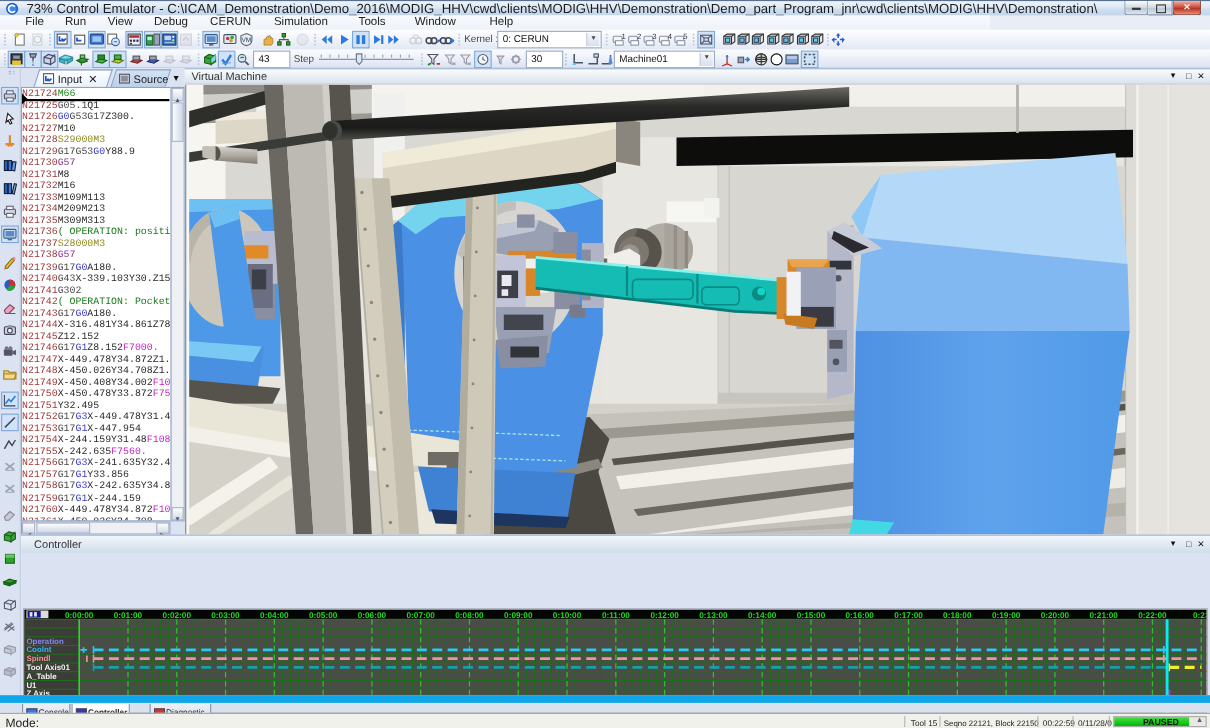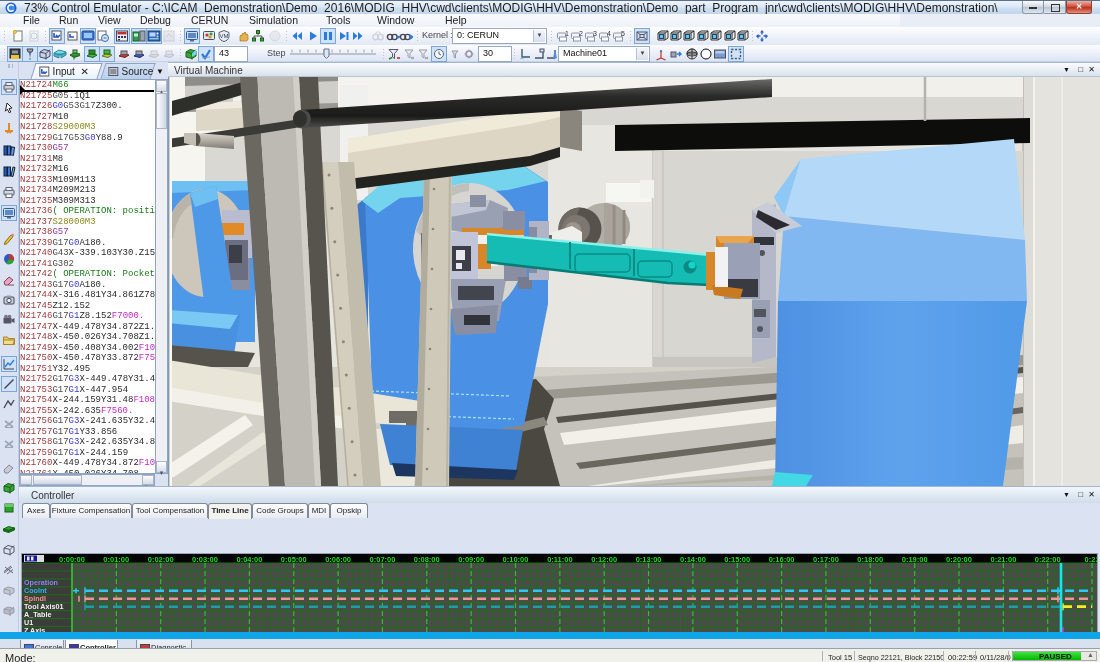--- a/index.html
+++ b/index.html
@@ -333,21 +333,21 @@
       </svg></div>
     <div class="ticon boxed" style="left:199px;"><svg width="14" height="14" viewBox="0 0 14 14">
         <path d="M3 7 l3 4 5-8" stroke="#2a7ae0" stroke-width="2.2" fill="none"></path>
         <path d="M3 11 l8-1" stroke="#88a" stroke-width=".8"></path>
       </svg></div>
     <div class="ticon" style="left:214px;"><svg width="14" height="14" viewBox="0 0 14 14">
         <circle cx="6" cy="6" r="3.5" fill="#dce8fa" stroke="#456"></circle>
         <path d="M9 9 l3 3" stroke="#456" stroke-width="1.6"></path>
         <path d="M4.5 6 l1.5-1 2 .5" stroke="#2a8a2a" fill="none"></path>
       </svg></div>
-    <div class="combo" style="left:214px;top:1px;width:32px;height:14px">
+    <div class="combo" style="left:230px;top:1px;width:32px;height:14px">
       <span style="position:absolute;left:4px;top:1px">43</span>
     </div>
     <span style="position:absolute;left:267px;top:3px;font-size:9px;color:#44474e">Step</span>
     <svg width="90" height="17" style="position:absolute;left:288px;top:0">
       <line x1="2" y1="9" x2="88" y2="9" stroke="#8a94a8"></line>
       <line x1="4" y1="4.5" x2="4" y2="7.5" stroke="#9aa4b8"></line>
       <line x1="12" y1="4.5" x2="12" y2="7.5" stroke="#9aa4b8"></line>
       <line x1="20" y1="4.5" x2="20" y2="7.5" stroke="#9aa4b8"></line>
       <line x1="28" y1="4.5" x2="28" y2="7.5" stroke="#9aa4b8"></line>
       <line x1="36" y1="4.5" x2="36" y2="7.5" stroke="#9aa4b8"></line>
@@ -812,29 +812,20 @@
       </svg>
     </div>
 </div>
 <div class="abs" id="ctrl">
   <div id="ctrlhead">
       <span style="position:absolute;left:12px;top:3px">Controller</span>
     <span style="position:absolute;right:30px;top:4px;font-size:7px;color:#111">▼</span>
     <span style="position:absolute;right:17px;top:3px;font-size:8px;color:#111">□</span>
     <span style="position:absolute;right:5px;top:3px;font-size:8px;color:#111">✕</span>
   </div>
-  <div id="ctabs">
-      <div class="ctab" style="left:1px;width:28px;"><span style="position:relative;top:2px">Axes</span></div>
-      <div class="ctab" style="left:29px;width:82px;"><span style="position:relative;top:2px">Fixture Compensation</span></div>
-      <div class="ctab" style="left:111px;width:76px;"><span style="position:relative;top:2px">Tool Compensation</span></div>
-      <div class="ctab" style="left:187px;width:44px;background:#f2f2ee;font-weight:bold;z-index:3;height:16px;"><span style="position:relative;top:2px">Time Line</span></div>
-      <div class="ctab" style="left:231px;width:56px;"><span style="position:relative;top:2px">Code Groups</span></div>
-      <div class="ctab" style="left:287px;width:22px;"><span style="position:relative;top:2px">MDI</span></div>
-      <div class="ctab" style="left:309px;width:38px;"><span style="position:relative;top:2px">Opskip</span></div>
-    </div>
   <div id="cframe">
       <svg width="1075" height="106" style="position:absolute;left:0;top:0">
         <rect x="0" y="0" width="1075" height="9.0" fill="#050505"></rect>
         <rect x="2" y="1" width="20" height="7" fill="#dcdcdc"></rect>
         <rect x="3" y="1.5" width="12" height="6" fill="#16169a"></rect>
         <rect x="5" y="2.5" width="2.5" height="4" fill="#e8e8e8"></rect>
         <rect x="9" y="2.5" width="2.5" height="4" fill="#e8e8e8"></rect>
         <rect x="0" y="9.0" width="1075" height="88.5" fill="#4b4b47"></rect>
         <rect x="0" y="9.0" width="50.0" height="88.5" fill="#3c3c38"></rect>
         <line x1="0" y1="9.00" x2="1075" y2="9.00" stroke="#1d6e1d" stroke-width="1"></line>

